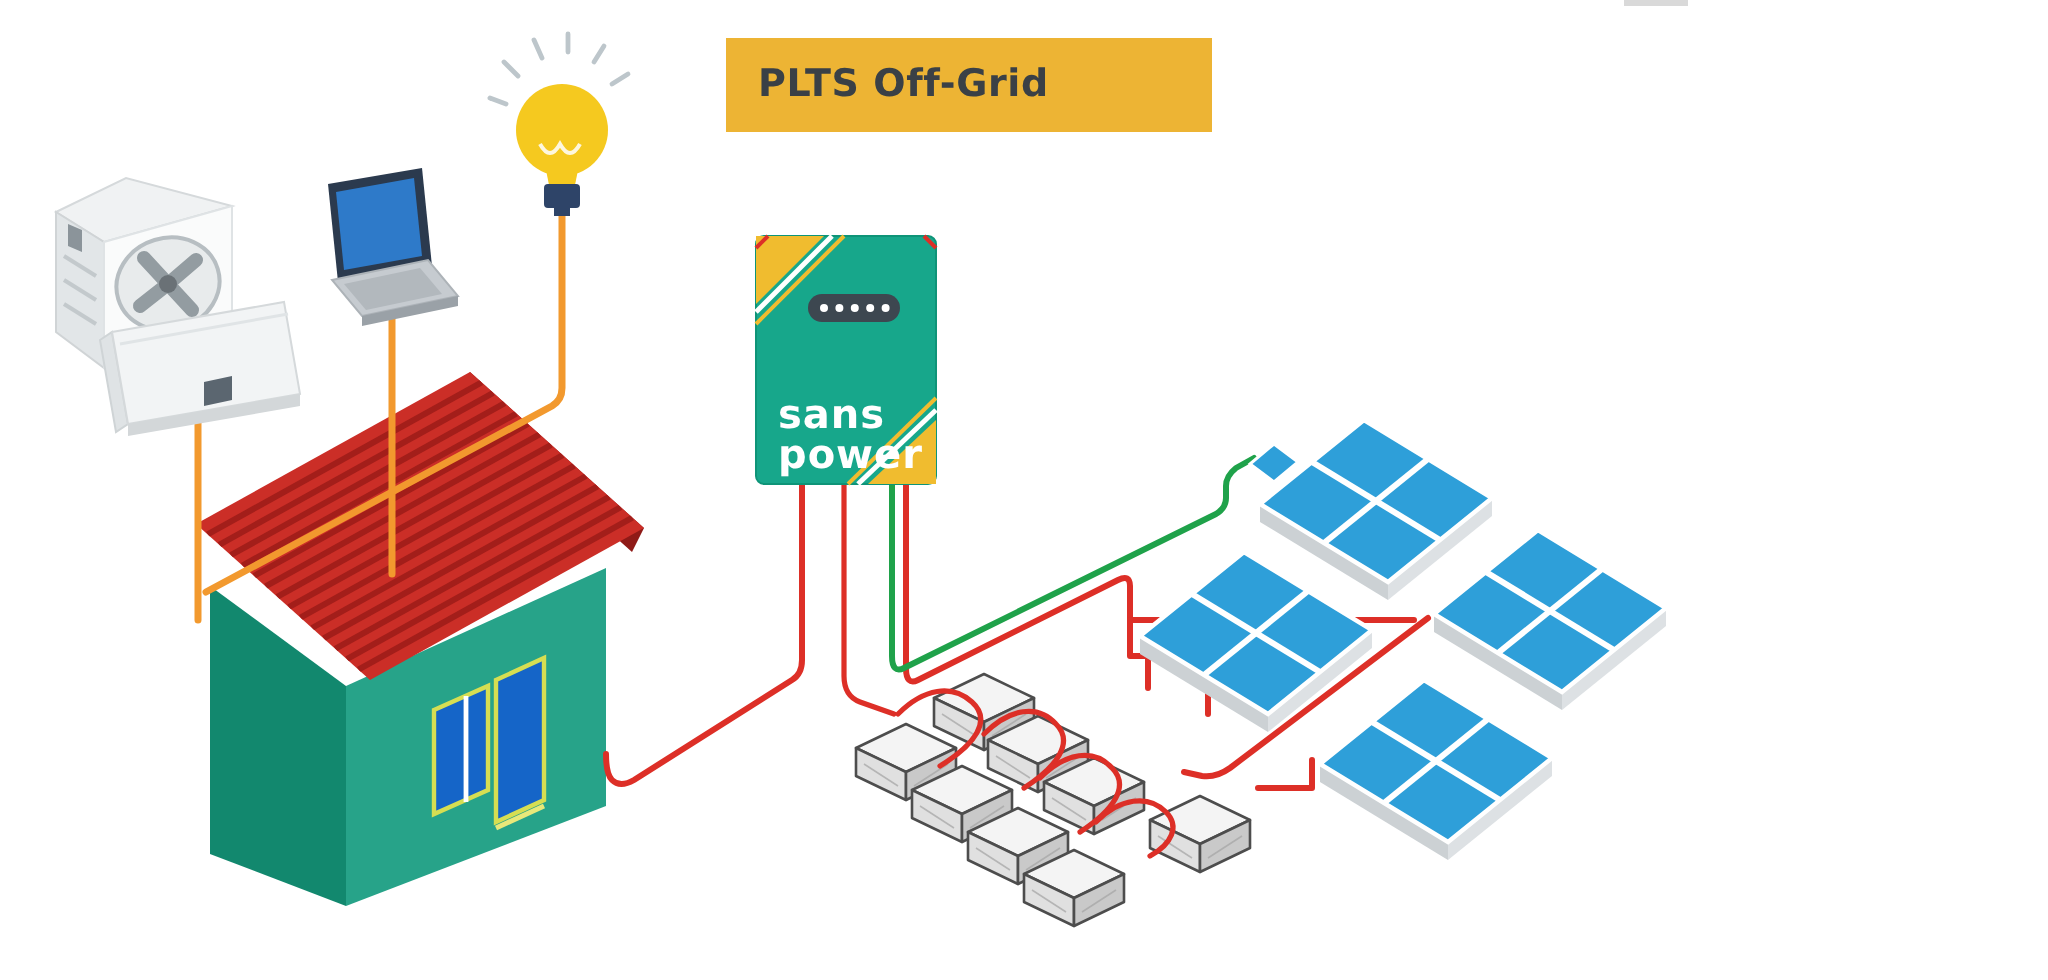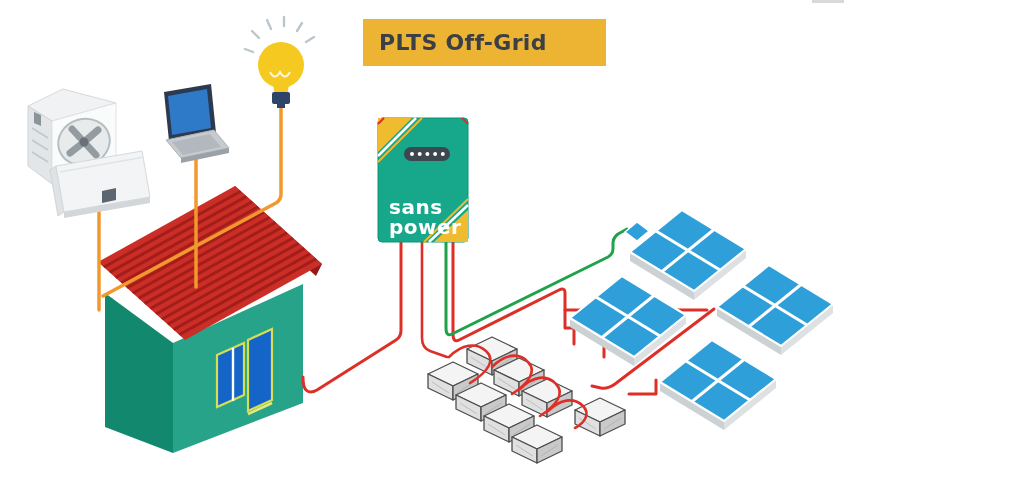--- a/index.html
+++ b/index.html
@@ -1,21 +1,21 @@
 <!DOCTYPE html>
 <html><head>
 <meta charset="utf-8">
 <style>
   html,body{margin:0;padding:0;background:#fff;}
   .canvas{position:relative;width:1024px;height:490px;background:#ffffff;overflow:hidden;
           font-family:"Liberation Sans",sans-serif;}
   .svg-layer{position:absolute;left:0;top:0;width:1024px;height:490px;}
   .banner{position:absolute;left:363px;top:19px;width:243px;height:47px;
           line-height:47px;padding-left:16px;box-sizing:border-box;
-          font-size:22px;font-weight:bold;letter-spacing:0.3px;
+          font-size:19px;font-weight:bold;letter-spacing:0.3px;
           font-family:"DejaVu Sans","Liberation Sans",sans-serif;}
   .artifact{position:absolute;left:812px;top:0;width:32px;height:3px;background:#d9d9d9;}
   svg text.brand{font-family:"DejaVu Sans","Liberation Sans",sans-serif;font-weight:bold;
                  fill:#ffffff;font-size:20px;letter-spacing:0.5px;}
 </style>
 </head>
 <body>
 
 <div class="canvas">
 

